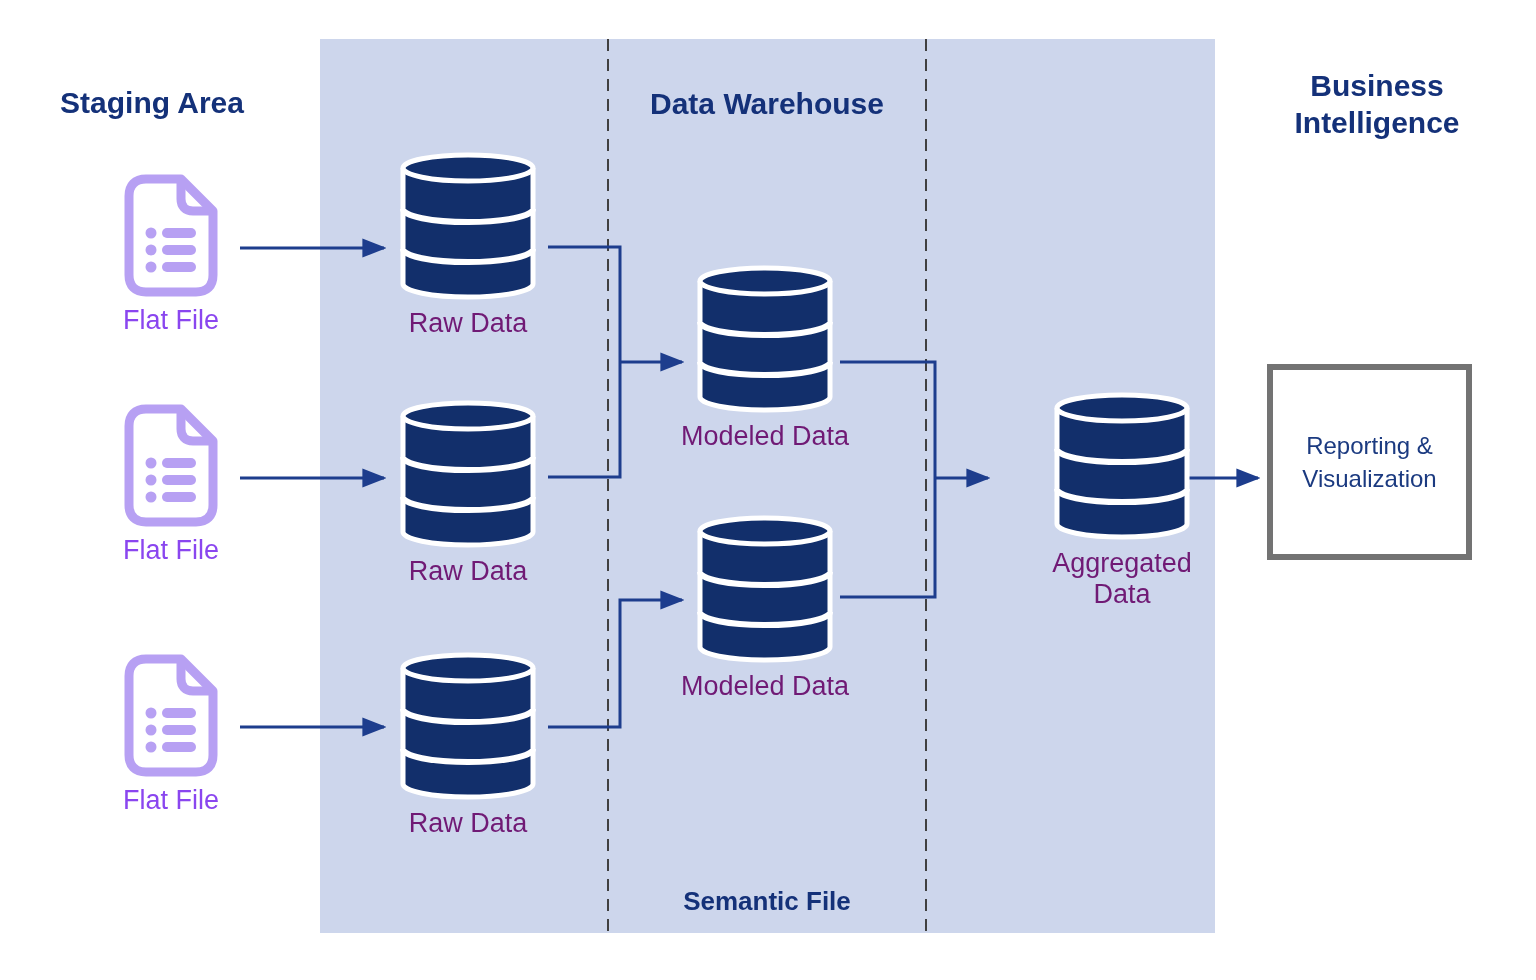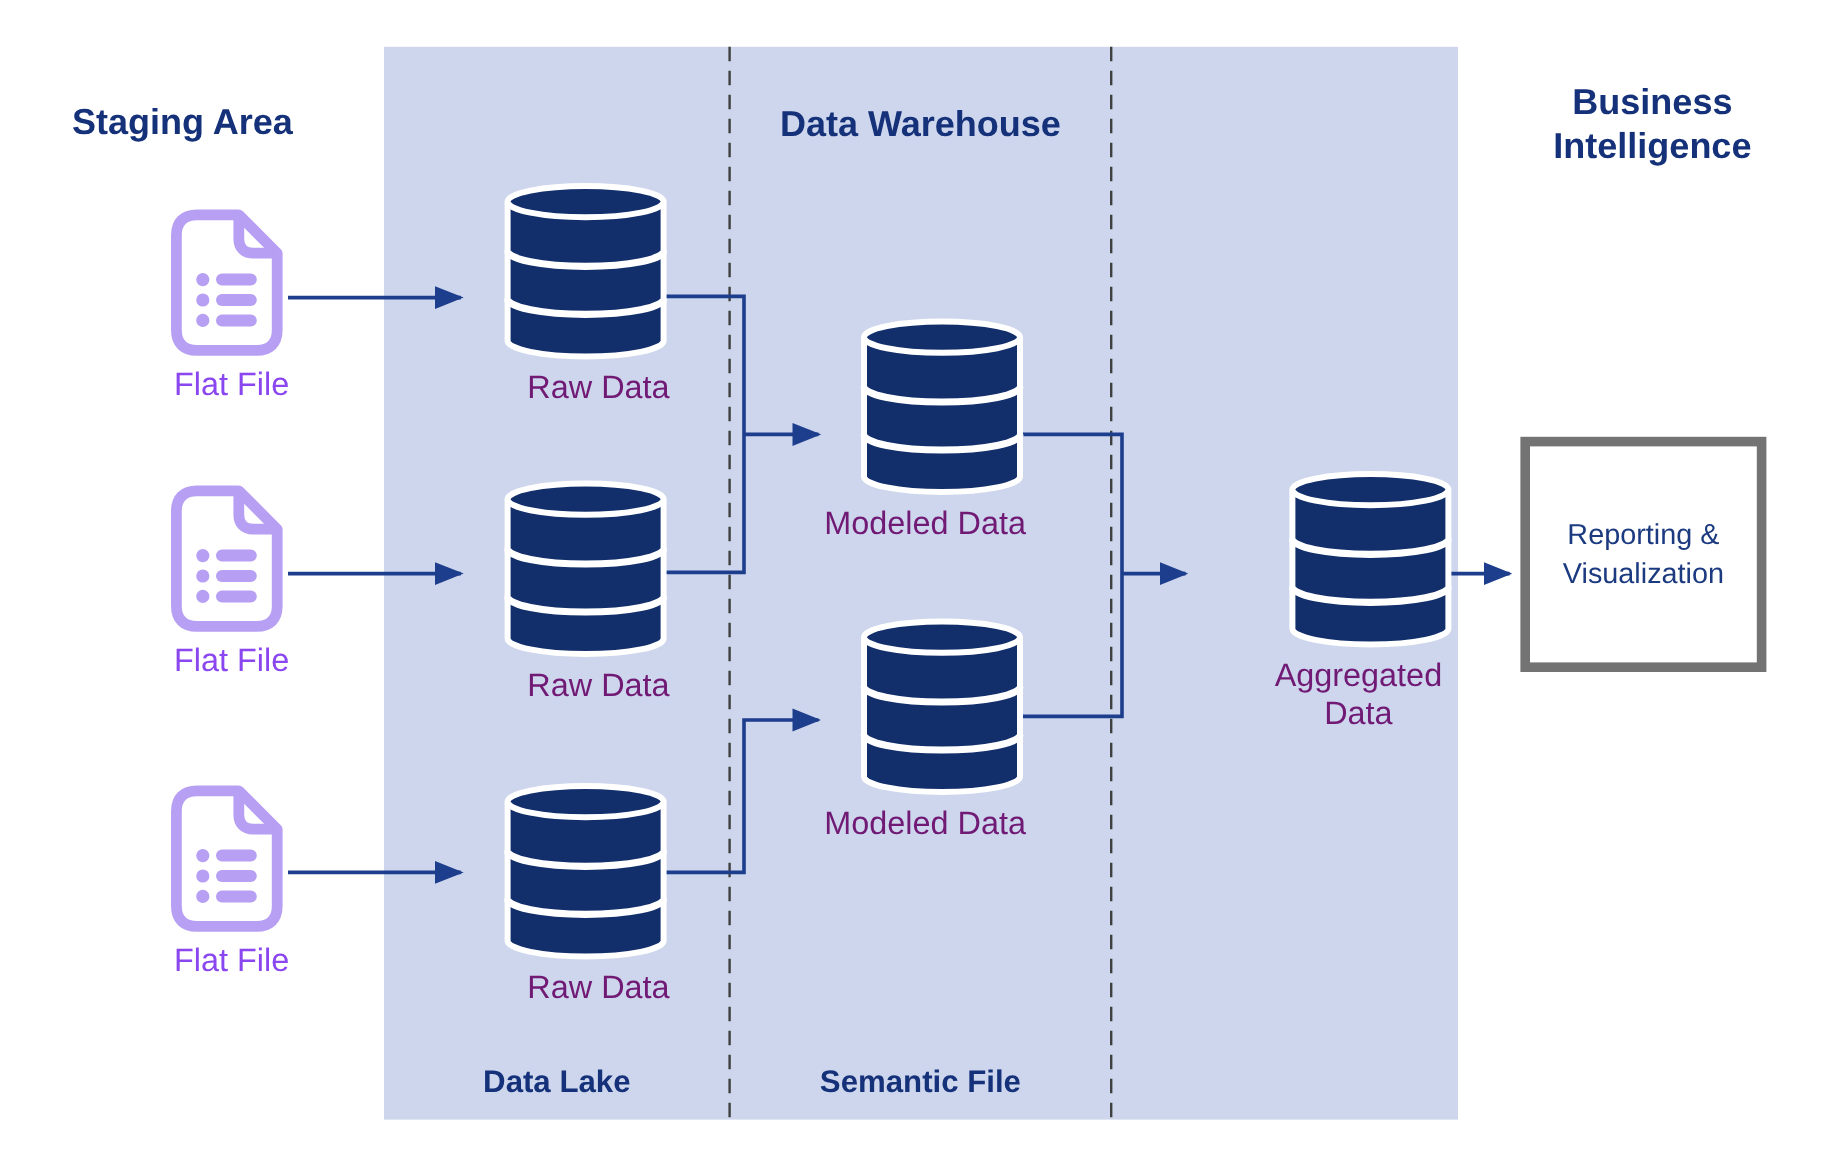--- a/index.html
+++ b/index.html
@@ -2,27 +2,27 @@
 <html><head>
 <meta charset="utf-8">
 <style>
   html,body{margin:0;padding:0;background:#ffffff;}
   .canvas{position:relative;width:1536px;height:980px;background:#ffffff;
           font-family:"Liberation Sans",sans-serif;overflow:hidden;}
   .panel{position:absolute;left:320px;top:39px;width:895px;height:894px;background:#cdd6ec;}
   .connectors{position:absolute;left:0;top:0;width:1536px;height:980px;}
   .sec-title{position:absolute;font-weight:700;font-size:30px;line-height:37px;
              color:#143179;text-align:center;white-space:normal;}
-  .node{position:absolute;display:flex;flex-direction:column;align-items:flex-end;}
+  .node{position:absolute;display:flex;flex-direction:column;align-items:center;}
   .node-label{margin-top:6px;font-size:27px;line-height:31px;color:#701a75;text-align:center;}
   .node-label.narrow{width:160px;}
   .purple{color:#8a46ef;}
   .layer-label{position:absolute;font-weight:700;font-size:26px;color:#143179;text-align:center;}
   .report-box{position:absolute;left:1267px;top:364px;width:205px;height:196px;background:#ffffff;
-              border:8px solid #737373;display:flex;align-items:center;justify-content:center;box-sizing:border-box;}
+              border:6px solid #737373;display:flex;align-items:center;justify-content:center;box-sizing:border-box;}
   .report-text{width:180px;font-size:24px;line-height:33px;color:#1b3a80;text-align:center;}
 </style>
 </head>
 <body>
 
 <div class="canvas">
 
   <div class="panel"></div>
 
   <svg class="connectors" viewBox="0 0 1536 980" xmlns="http://www.w3.org/2000/svg">
@@ -153,16 +153,15 @@
       <path d="M5 59 A65 13 0 0 0 135 59" fill="none" stroke="#ffffff" stroke-width="6"></path>
       <path d="M5 99 A65 13 0 0 0 135 99" fill="none" stroke="#ffffff" stroke-width="6"></path>
     </svg>
     <div class="node-label narrow">Aggregated Data</div>
   </div>
 
   <div class="report-box">
     <div class="report-text">Reporting &amp; Visualization</div>
   </div>
 
-  <div class="layer-label" style="left:364px;top:886px;width:200px;">Data Lake</div>
   <div class="layer-label" style="left:657px;top:886px;width:220px;">Semantic File</div>
 
 </div>
 
 </body></html>

